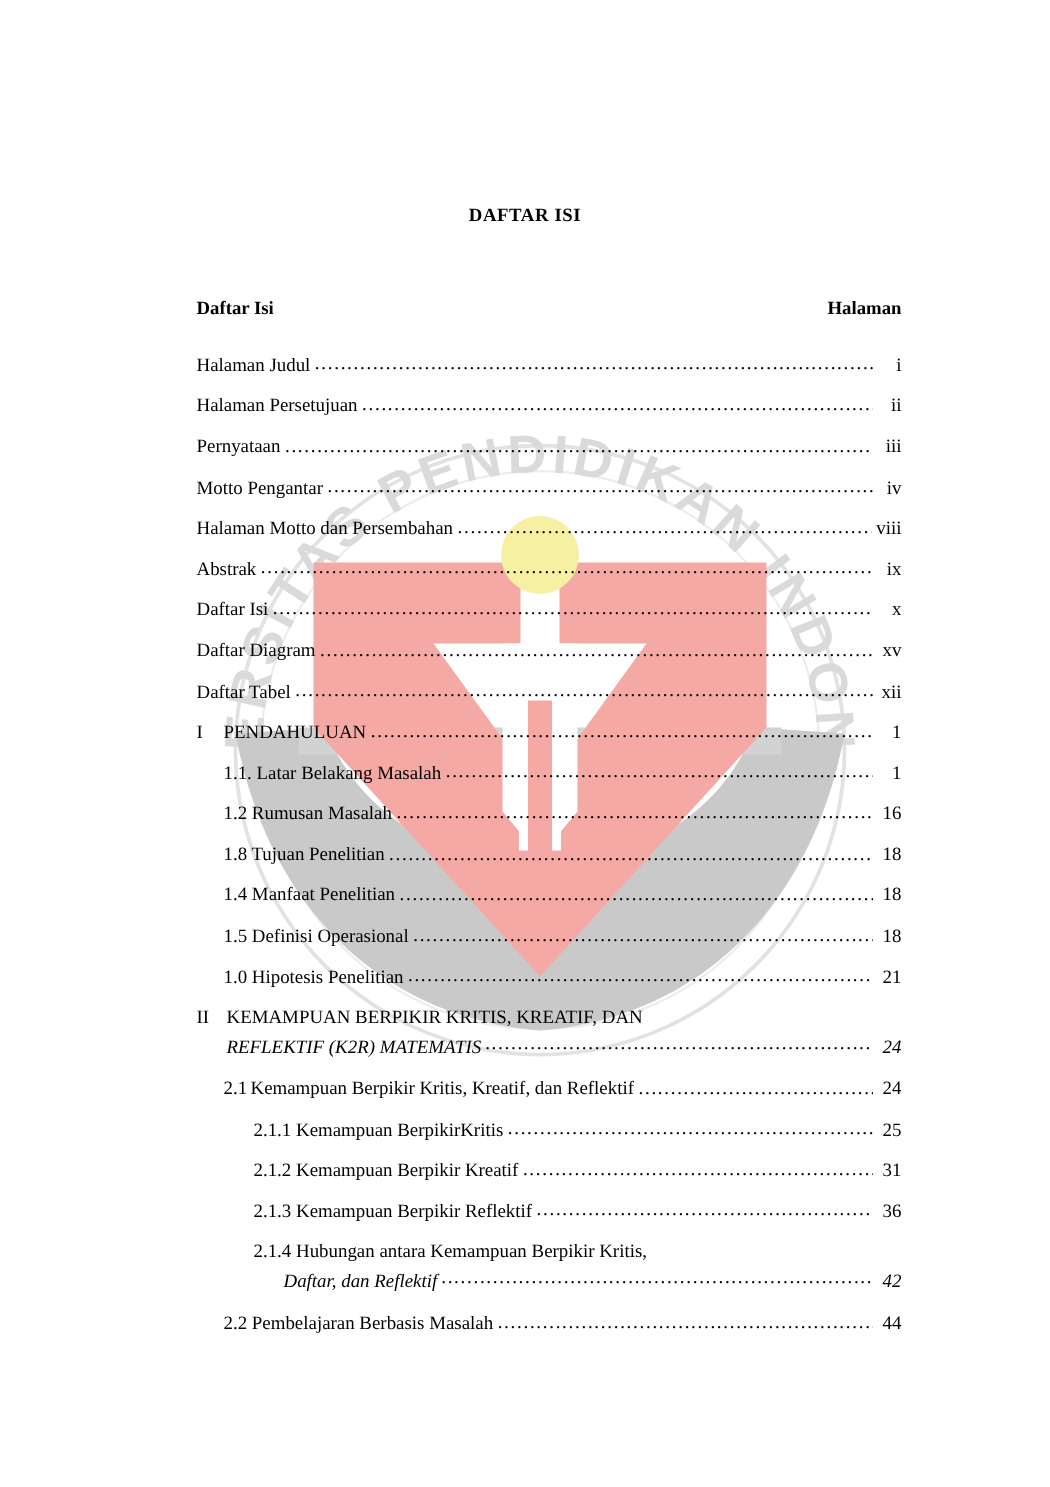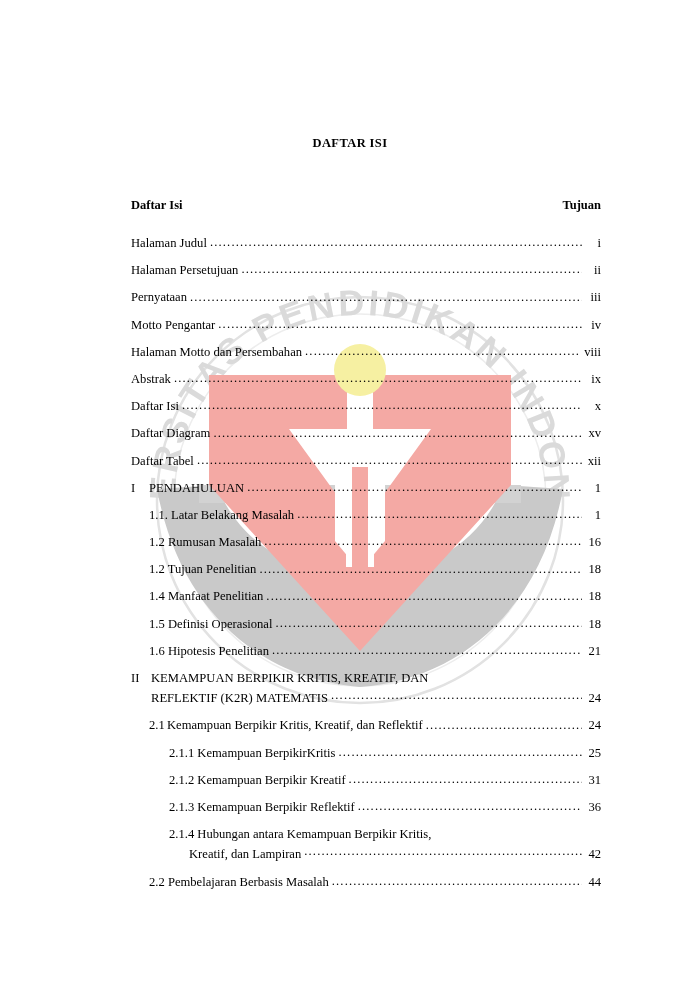--- a/index.html
+++ b/index.html
@@ -125,20 +125,21 @@
     margin-bottom: 14.6px;
   }
   .row.multi .line1 {
     display: flex;
     align-items: baseline;
     margin-bottom: 5px;
   }
   .row.multi .line2 {
     display: flex;
     align-items: baseline;
+    font-style: italic;
   }
   .row.multi .cont-indent { flex: 0 0 auto; }
 
   .chap-ii .line1 .num { width: 20px; }
   .chap-ii .line2 .cont-indent { width: 20px; }
 
   .sub214 .line2 .cont-indent { width: 20px; }
 </style>
 </head>
 <body>
@@ -185,21 +186,21 @@
   </div>
 
   <div id="content">
 
     <div class="doc-title">DAFTAR ISI</div>
 
     <div class="toc-block">
 
       <div class="head-row">
         <span>Daftar Isi</span>
-        <span>Tujuan</span>
+        <span>Halaman</span>
       </div>
 
       <div id="rows">
           <div class="row lvl-0">
             <span class="label">Halaman Judul</span>
             <span class="leader"></span>
             <span class="pageno">i</span>
           </div>
           <div class="row lvl-0">
             <span class="label">Halaman Persetujuan</span>
@@ -251,36 +252,36 @@
             <span class="label">1.1. Latar Belakang Masalah</span>
             <span class="leader"></span>
             <span class="pageno">1</span>
           </div>
           <div class="row lvl-1">
             <span class="label">1.2 Rumusan Masalah</span>
             <span class="leader"></span>
             <span class="pageno">16</span>
           </div>
           <div class="row lvl-1">
-            <span class="label">1.2 Tujuan Penelitian</span>
+            <span class="label">1.8 Tujuan Penelitian</span>
             <span class="leader"></span>
             <span class="pageno">18</span>
           </div>
           <div class="row lvl-1">
             <span class="label">1.4 Manfaat Penelitian</span>
             <span class="leader"></span>
             <span class="pageno">18</span>
           </div>
           <div class="row lvl-1">
             <span class="label">1.5 Definisi Operasional</span>
             <span class="leader"></span>
             <span class="pageno">18</span>
           </div>
           <div class="row lvl-1">
-            <span class="label">1.6 Hipotesis Penelitian</span>
+            <span class="label">1.0 Hipotesis Penelitian</span>
             <span class="leader"></span>
             <span class="pageno">21</span>
           </div>
           <div class="row multi lvl-0 chap-ii gap-before">
             <div class="line1">
               <span class="num">II</span>
               <span>KEMAMPUAN BERPIKIR KRITIS, KREATIF, DAN</span>
             </div>
             <div class="line2">
               <span class="cont-indent"></span>
@@ -309,21 +310,21 @@
             <span class="label">2.1.3 Kemampuan Berpikir Reflektif</span>
             <span class="leader"></span>
             <span class="pageno">36</span>
           </div>
           <div class="row multi lvl-2 sub214">
             <div class="line1">
               <span>2.1.4 Hubungan antara Kemampuan Berpikir Kritis,</span>
             </div>
             <div class="line2">
               <span class="cont-indent"></span>
-              <span class="label">Kreatif, dan Lampiran</span>
+              <span class="label">Daftar, dan Reflektif</span>
               <span class="leader"></span>
               <span class="pageno">42</span>
             </div>
           </div>
           <div class="row lvl-1">
             <span class="label">2.2 Pembelajaran Berbasis Masalah</span>
             <span class="leader"></span>
             <span class="pageno">44</span>
           </div>
         </div>

